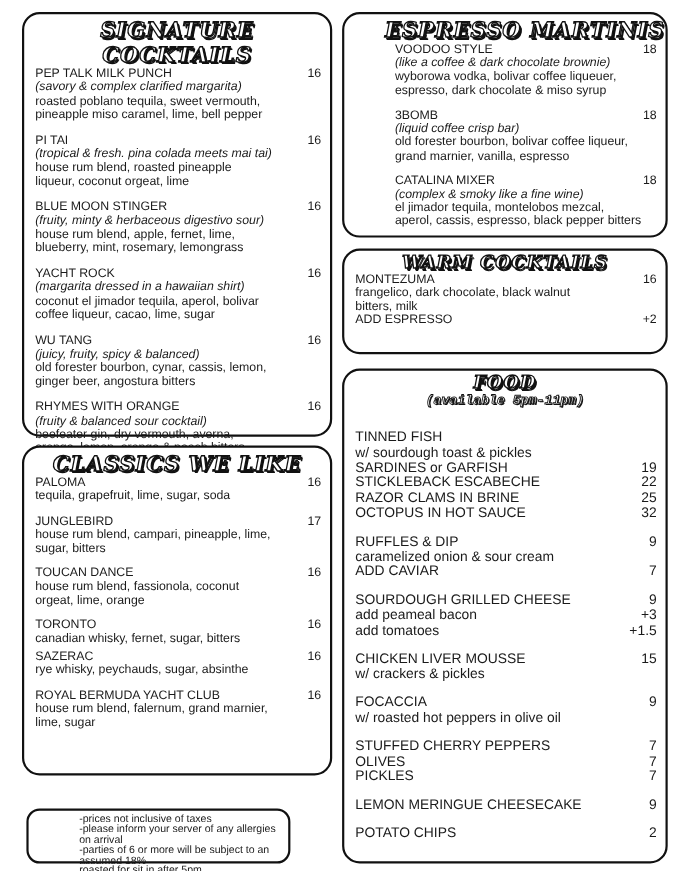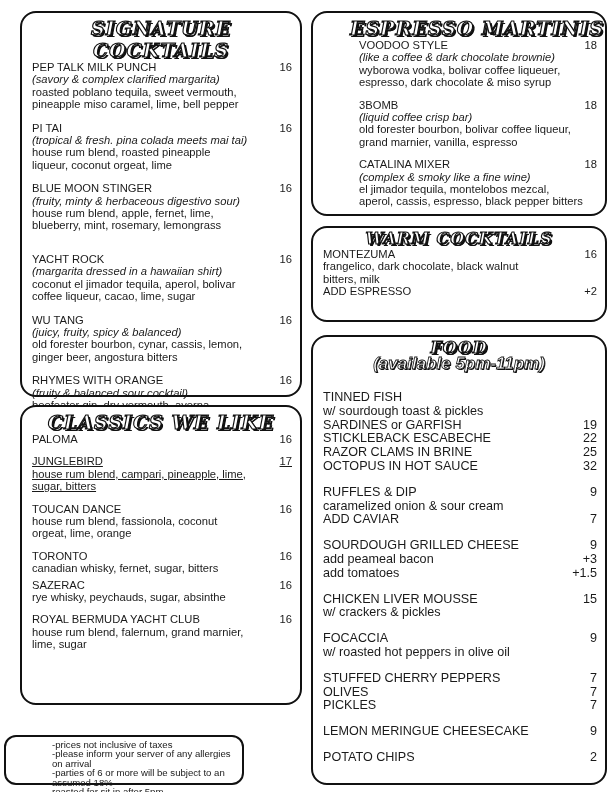--- a/index.html
+++ b/index.html
@@ -4,22 +4,22 @@
   <style>
     * { margin:0; padding:0; box-sizing:border-box; }
     body { width:612px; height:792px; background:#fff; position:relative; overflow:hidden;
       font-family:"Liberation Sans", "DejaVu Sans", sans-serif; color:#1a1a1a; }
     .panel { position:absolute; border:2px solid #111; border-radius:16px; background:#fff; }
     .title { text-align:center; font-family:"DejaVu Serif", "Liberation Serif", serif; font-weight:bold; font-style:italic;
       color:#fff; letter-spacing:1px; -webkit-text-stroke:1.2px #111;
       text-shadow: 1.5px 1.5px 0 #111, 2px 2px 0 #111; text-transform:uppercase; }
     .t1 { font-size:19px; line-height:22px; margin-top:4px; }
     .t2 { font-size:16px; line-height:18px; margin-top:2px; }
-    .sub { text-align:center; font-family:Liberation Sans, sans-serif; font-weight:bold; font-style:italic; color:#fff;
-      -webkit-text-stroke:0.8px #111; text-shadow:1px 1px 0 #111; font-size:17px; line-height:14px; }
+    .sub { text-align:center; font-family:Liberation Mono, monospace; font-weight:bold; font-style:italic; color:#fff;
+      -webkit-text-stroke:0.8px #111; text-shadow:1px 1px 0 #111; font-size:12px; line-height:14px; }
     .items { padding:0 8px 0 10px; }
     .item { margin-bottom:10px; font-size:11.2px; line-height:12.4px; }
     .row { display:flex; justify-content:space-between; }
     .name { text-transform:uppercase; }
     .desc { font-style:italic; }
     .price { text-align:right; min-width:20px; }
     .food { font-size:12.6px; line-height:13.8px; }
     .food .group { margin-bottom:12px; }
     .notes { font-size:9.6px; line-height:9.4px; padding:3px 6px 3px 6px; border-radius:12px; }
   </style>
@@ -40,21 +40,21 @@
       </div>
       <div class="item" style="margin-bottom: 11px;">
         <div class="row">
           <span class="name">PI TAI</span>
           <span class="price">16</span>
         </div>
         <div class="desc">(tropical &amp; fresh. pina colada meets mai tai)</div>
         <div>house rum blend, roasted pineapple</div>
         <div>liqueur, coconut orgeat, lime</div>
       </div>
-      <div class="item" style="margin-bottom: 21px;">
+      <div class="item" style="margin-bottom: 11px;">
         <div class="row">
           <span class="name">BLUE MOON STINGER</span>
           <span class="price">16</span>
         </div>
         <div class="desc">(fruity, minty &amp; herbaceous digestivo sour)</div>
         <div>house rum blend, apple, fernet, lime,</div>
         <div>blueberry, mint, rosemary, lemongrass</div>
       </div>
       <div class="item" style="margin-bottom: 11px;">
         <div class="row">
@@ -87,22 +87,23 @@
 </div>
 
 <div class="panel" style="left:20px;top:405px;width:282px;height:300px;">
   <div class="title t1">Classics We Like</div>
   <div class="items" id="cls-items">
       <div class="item" style="margin-bottom: 10px;">
         <div class="row">
           <span class="name">PALOMA</span>
           <span class="price">16</span>
         </div>
-      </div>
-      <div class="item" style="margin-bottom: 10px; text-decoration: underline;">
+        <div>tequila, grapefruit, lime, sugar, soda</div>
+      </div>
+      <div class="item" style="margin-bottom: 10px;">
         <div class="row">
           <span class="name">JUNGLEBIRD</span>
           <span class="price">17</span>
         </div>
         <div>house rum blend, campari, pineapple, lime,</div>
         <div>sugar, bitters</div>
       </div>
       <div class="item" style="margin-bottom: 10px;">
         <div class="row">
           <span class="name">TOUCAN DANCE</span>
@@ -129,21 +130,21 @@
         <div class="row">
           <span class="name">ROYAL BERMUDA YACHT CLUB</span>
           <span class="price">16</span>
         </div>
         <div>house rum blend, falernum, grand marnier,</div>
         <div>lime, sugar</div>
       </div>
     </div>
 </div>
 
-<div class="panel notes" style="left:4px;top:735px;width:240px;height:50px;padding-left:46px;">
+<div class="panel notes" style="left:24px;top:735px;width:240px;height:50px;padding-left:46px;">
   <div>-prices not inclusive of taxes</div>
   <div>-please inform your server of any allergies on arrival</div>
   <div>-parties of 6 or more will be subject to an assumed 18%</div>
   <div>roasted for sit in after 5pm</div>
 </div>
 
 <div class="panel" style="left:311px;top:11px;width:296px;height:205px;padding-left:36px;">
   <div class="title t1">Espresso Martinis</div>
   <div class="items" id="esp-items">
       <div class="item" style="margin-bottom: 10px;">

